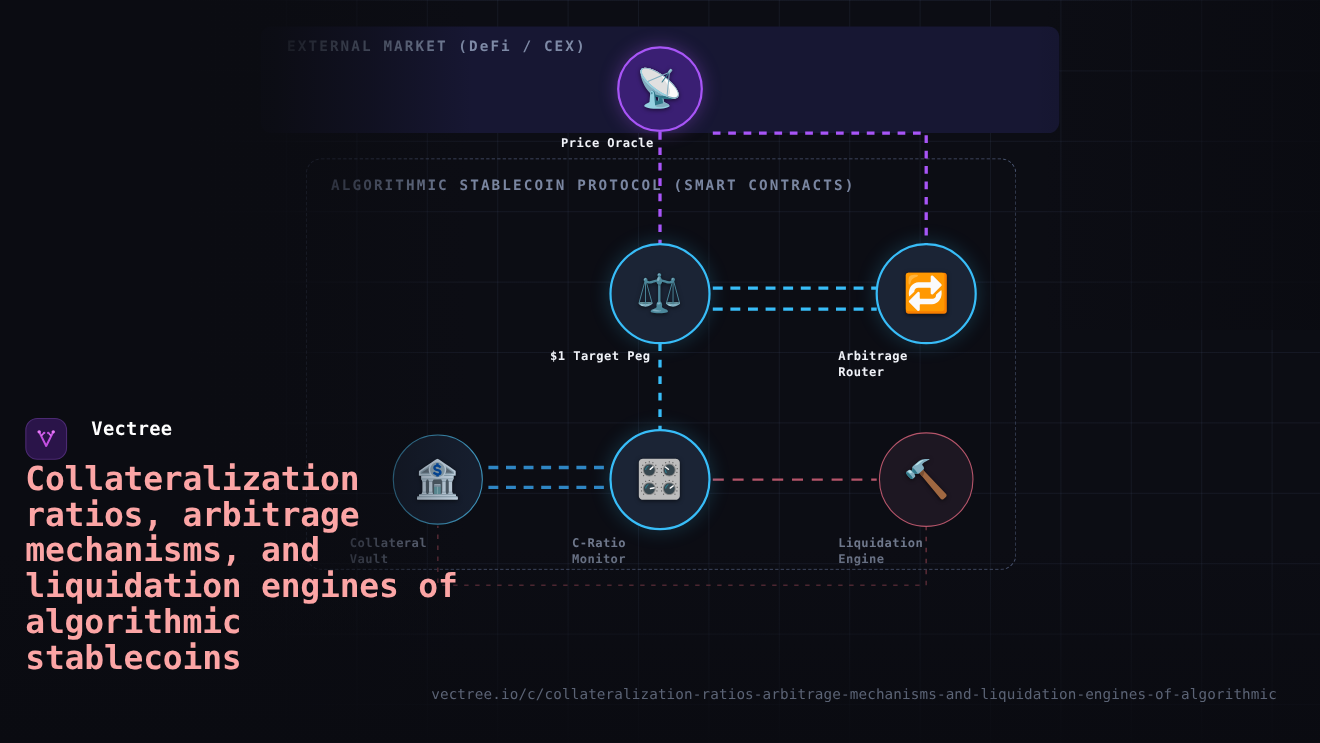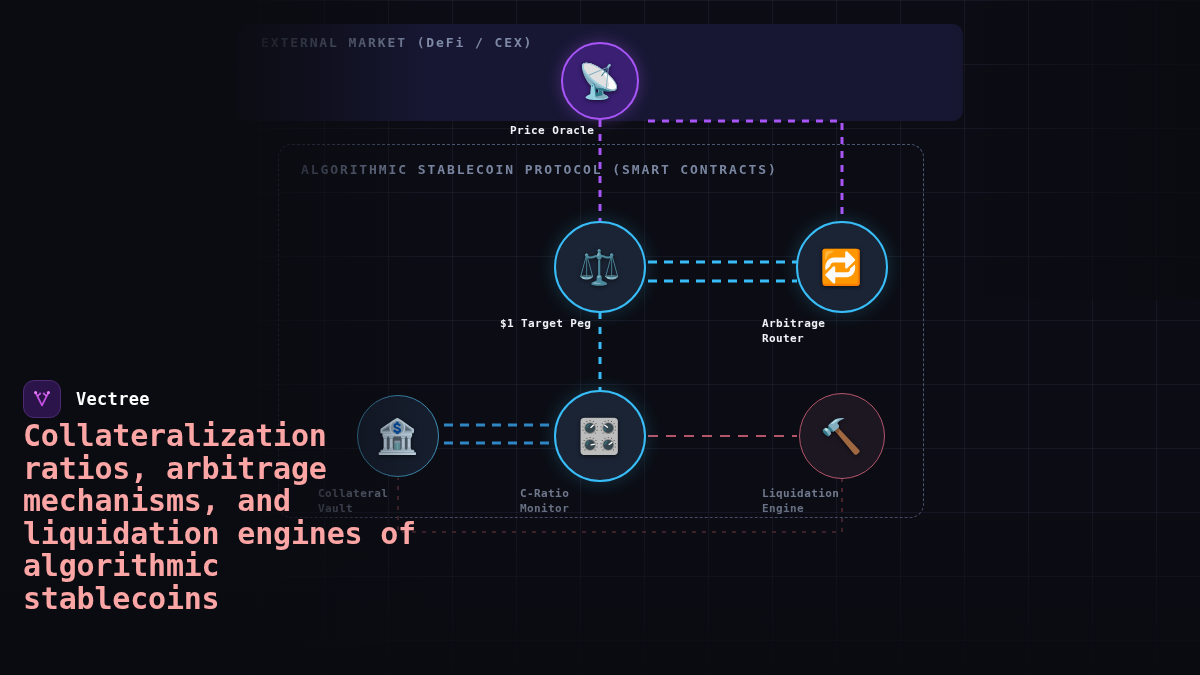--- a/index.html
+++ b/index.html
@@ -85,21 +85,21 @@
   .n-dim .cap{color:#6b7governs;}
   .n-dim .cap{color:#6f788c;}
 
   .n-red .disc{
     width:84px;height:84px;background:#1d1722;border:1.5px solid #b5556a;
   }
   .n-red .cap{color:#6f788c;}
 
   
   .brand{
-    position:absolute;left:23px;top:380px;display:flex;align-items:center;gap:15px;
+    position:absolute;left:23px;top:380px;display:flex;gap:22px;
   }
   .brand-mark{
     width:36px;height:36px;border-radius:11px;
     background:#2a1449;border:1px solid #4b2a72;
     display:flex;align-items:center;justify-content:center;
   }
   .brand-name{
     font-size:17px;font-weight:bold;color:#ffffff;letter-spacing:.3px;
   }
   .headline{
@@ -203,14 +203,15 @@
         <circle cx="19" cy="5" r="1.7" fill="#e879f9"></circle>
         <circle cx="10" cy="6" r="1.2" fill="#c24fe0"></circle>
         <circle cx="14" cy="6" r="1.2" fill="#c24fe0"></circle>
       </svg>
     </div>
     <div class="brand-name">Vectree</div>
   </div>
 
   <div class="headline">Collateralization ratios, arbitrage mechanisms, and liquidation engines of algorithmic stablecoins</div>
 
+  <div class="url">vectree.io/c/collateralization-ratios-arbitrage-mechanisms-and-liquidation-engines-of-algorithmic</div>
 
 </div>
 
 </body></html>

